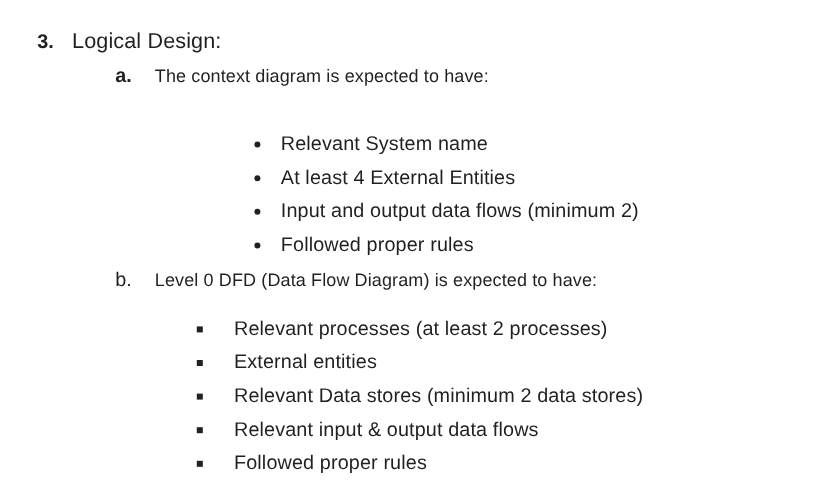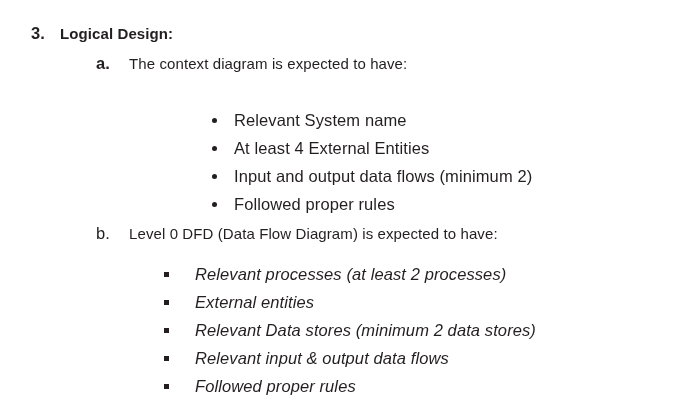--- a/index.html
+++ b/index.html
@@ -33,22 +33,22 @@
     white-space: nowrap;
   }
   .l1-marker {
     width: 29px;
     margin-left: 31px;
     font-size: 16.5px;
     font-weight: bold;
     letter-spacing: 0.1px;
   }
   .l1-text {
-    font-size: 15px;
-    font-weight: bold;
+    font-size: 18px;
+    font-weight: normal;
     letter-spacing: 0.1px;
   }
 
   
   .l2-item {
     position: absolute;
     display: flex;
     align-items: baseline;
     white-space: nowrap;
   }
@@ -105,21 +105,20 @@
     list-style: none;
   }
   .bullets-square > li {
     position: relative;
     height: 28px;
     line-height: 28px;
     padding-left: 195px;
     font-size: 16.5px;
     letter-spacing: 0.1px;
     white-space: nowrap;
-    font-style: italic;
   }
   .bullets-square > li .sq {
     position: absolute;
     left: 164px;
     top: 12px;
     width: 5px;
     height: 5px;
     background: #231f20;
   }
 </style>

